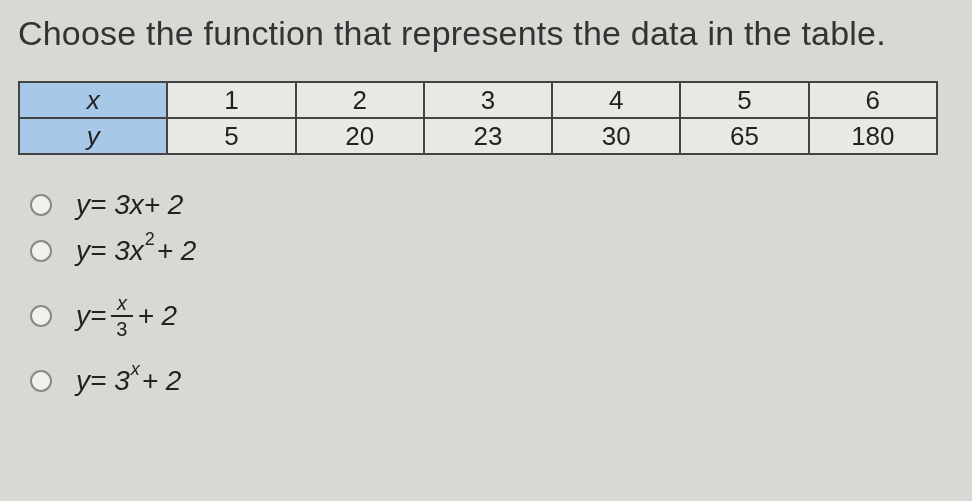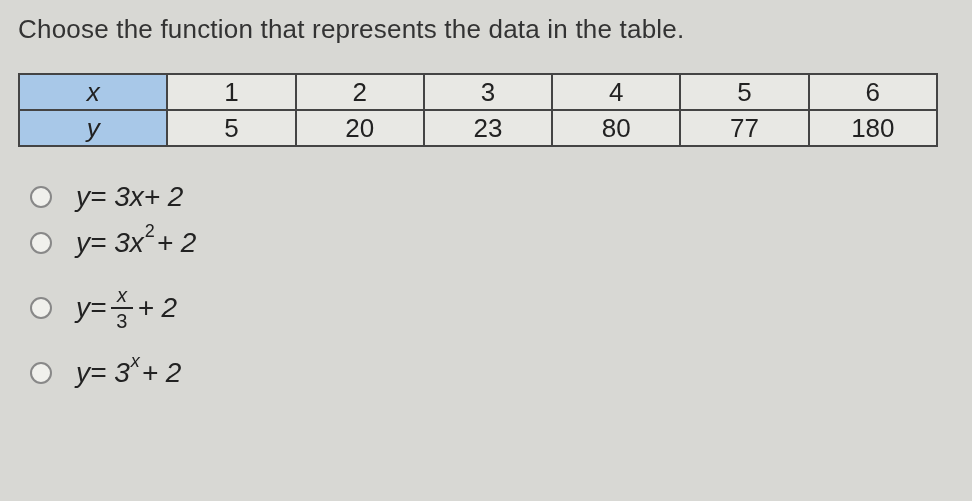--- a/index.html
+++ b/index.html
@@ -9,21 +9,21 @@
     }
     body {
       width: 972px;
       height: 501px;
       background: #d8d8d4;
       font-family: Arial, sans-serif;
       padding: 8px 18px;
       color: #222;
     }
     .question {
-      font-size: 26px;
+      font-size: 34px;
       color: #333;
       margin-bottom: 28px;
       margin-top: 6px;
       letter-spacing: 0.2px;
     }
     table {
       border-collapse: collapse;
       width: 920px;
       margin-bottom: 36px;
     }
@@ -119,22 +119,22 @@
     <td class="data">3</td>
     <td class="data">4</td>
     <td class="data">5</td>
     <td class="data">6</td>
   </tr>
   <tr>
     <td class="header">y</td>
     <td class="data">5</td>
     <td class="data">20</td>
     <td class="data">23</td>
-    <td class="data">80</td>
-    <td class="data">77</td>
+    <td class="data">30</td>
+    <td class="data">65</td>
     <td class="data">180</td>
   </tr>
 </tbody>
   </table>
 
 <div class="options">
 
   <div class="option">
     <div class="radio"></div>
     <div class="formula">

